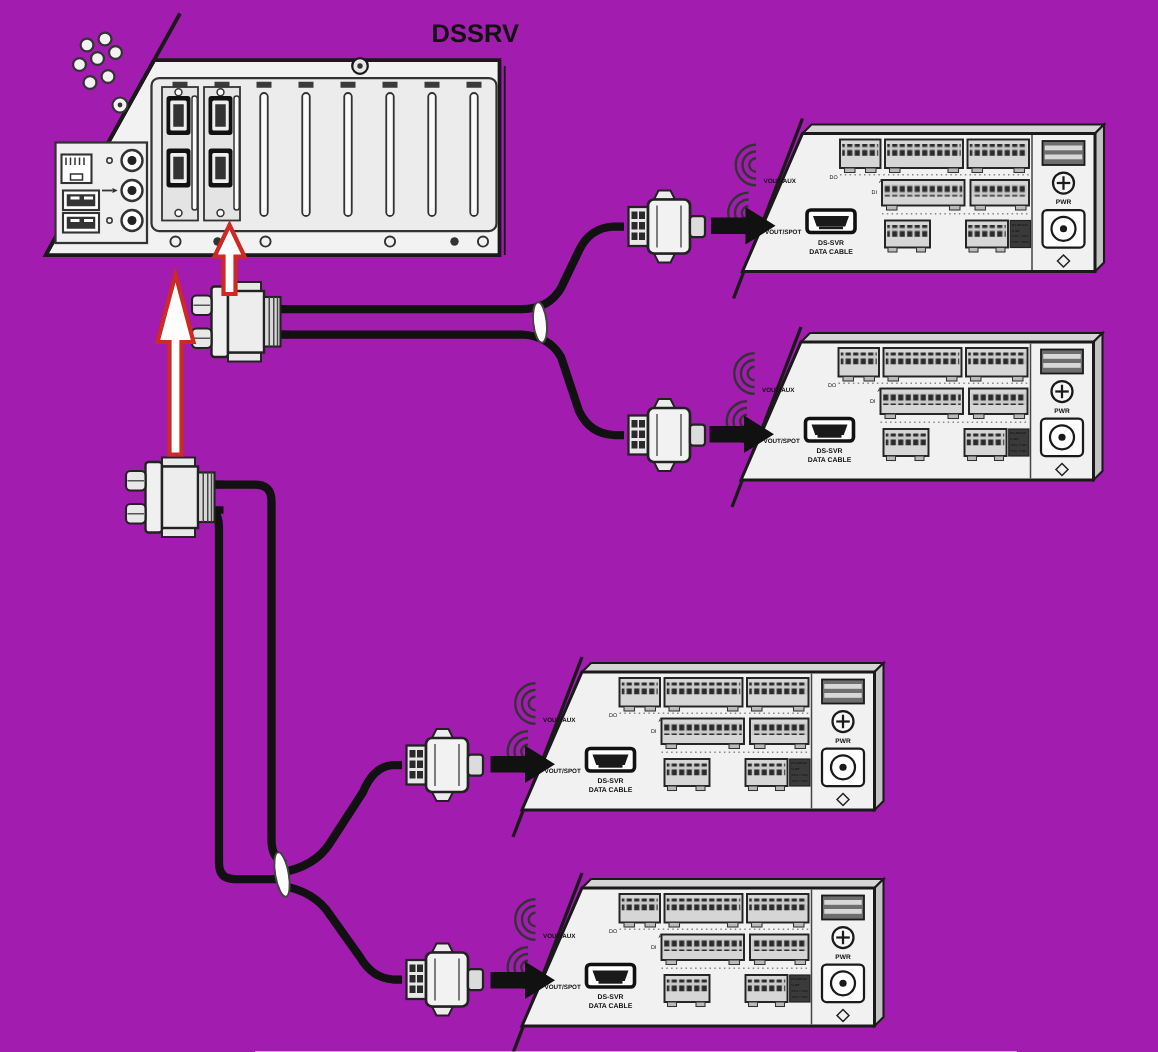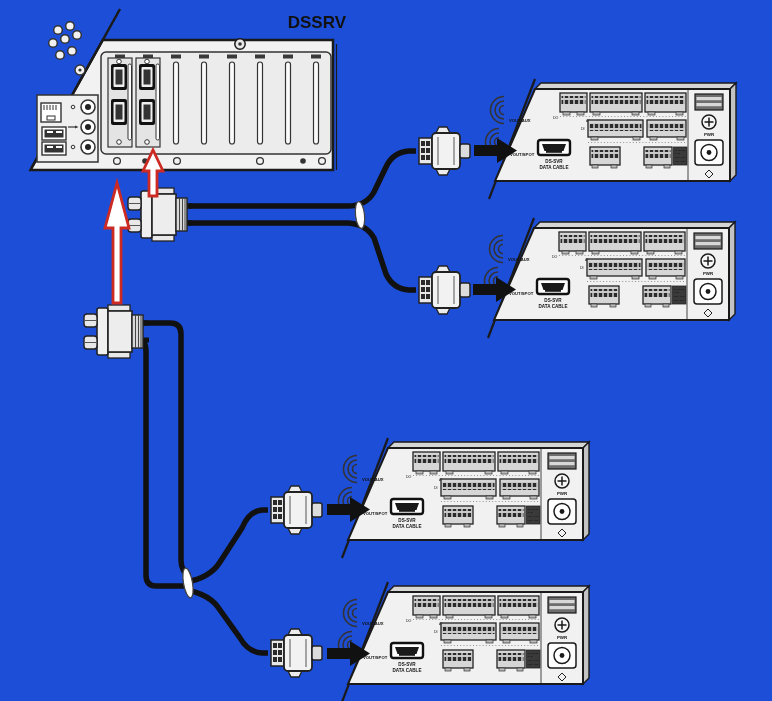--- a/index.html
+++ b/index.html
@@ -1,16 +1,16 @@
 <!DOCTYPE html>
 <html><head>
 <meta charset="utf-8">
 <style>
   html,body{margin:0;padding:0;background:#fff;}
-  #stage{position:relative;width:772px;height:701px;background:#1d4ed8;overflow:hidden;
+  #stage{position:relative;width:772px;height:701px;background:#a21caf;overflow:hidden;
          font-family:"Liberation Sans", sans-serif;}
   svg text{font-family:"Liberation Sans", sans-serif;fill:#111;}
   .t-bold{font-weight:bold;}
 </style>
 </head>
 <body>
 
 <div id="stage">
 <svg width="772" height="701" viewBox="0 0 772 701">
 

